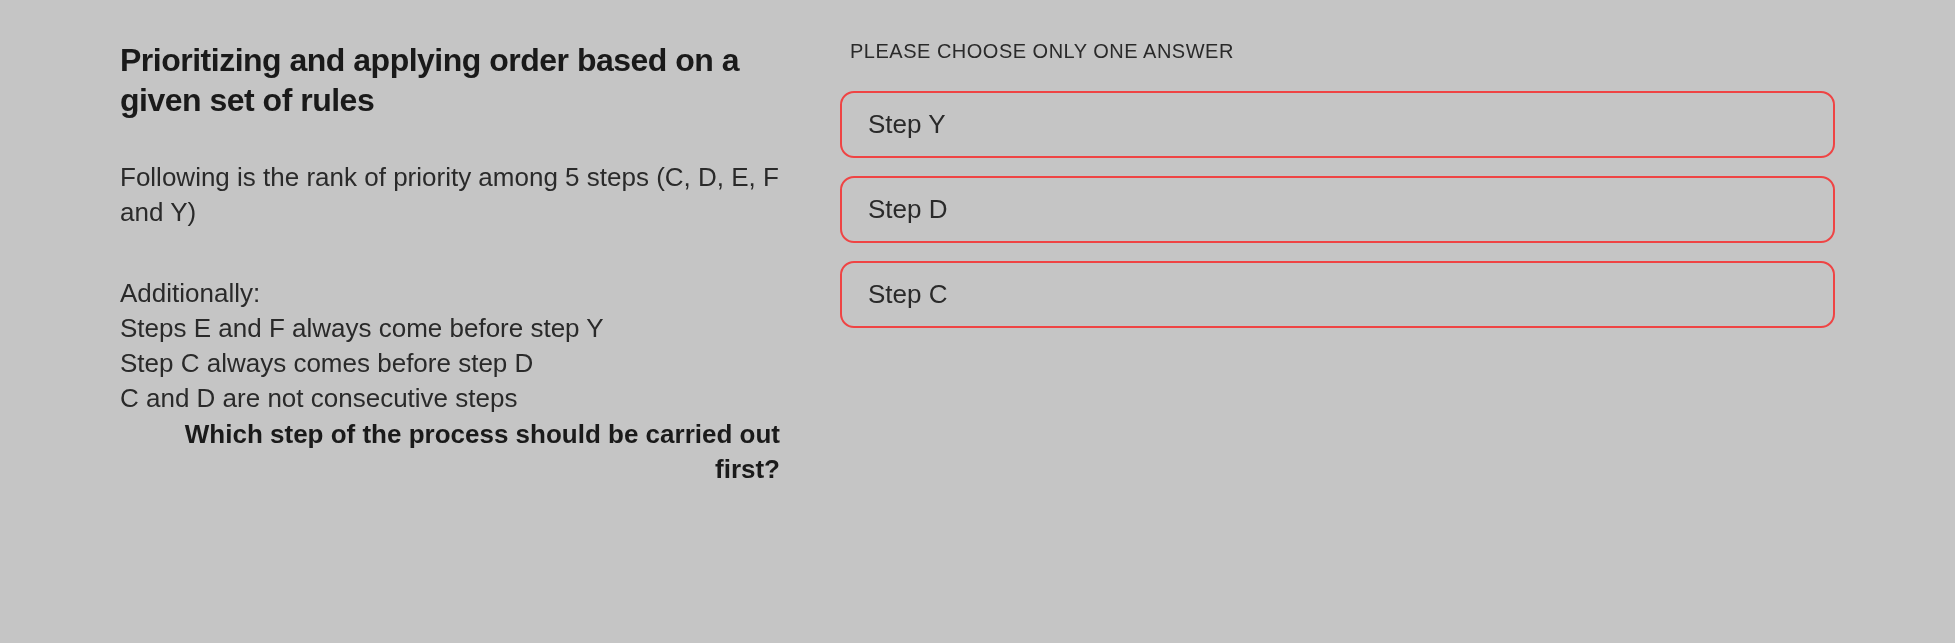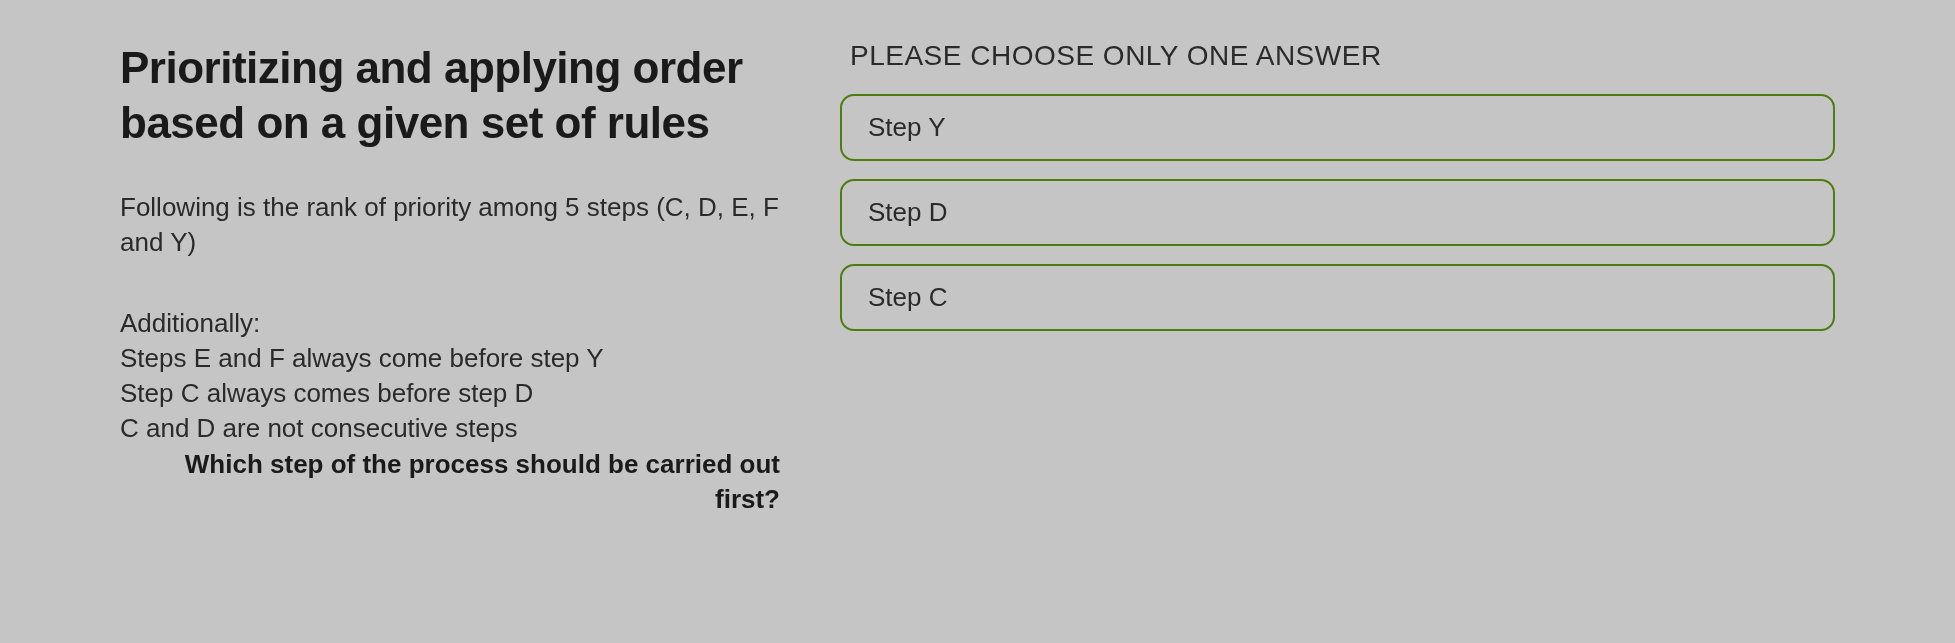--- a/index.html
+++ b/index.html
@@ -21,21 +21,21 @@
       flex: 0 0 660px;
       display: flex;
       flex-direction: column;
     }
     .right-column {
       flex: 1;
       display: flex;
       flex-direction: column;
     }
     .question-title {
-      font-size: 44px;
+      font-size: 32px;
       font-weight: 700;
       color: #1a1a1a;
       line-height: 1.25;
       margin-bottom: 40px;
       letter-spacing: -0.5px;
     }
     .question-intro {
       font-size: 26px;
       color: #2a2a2a;
       line-height: 1.35;
@@ -45,35 +45,35 @@
       font-size: 26px;
       color: #2a2a2a;
       line-height: 1.35;
     }
     .question-prompt {
       font-weight: 700;
       color: #1a1a1a;
       text-align: right;
     }
     .instruction {
-      font-size: 28px;
+      font-size: 20px;
       font-weight: 500;
       color: #2a2a2a;
       letter-spacing: 0.5px;
-      margin-bottom: 22px;
+      margin-bottom: 28px;
       padding-left: 10px;
     }
     .options {
       display: flex;
       flex-direction: column;
       gap: 18px;
     }
     .option {
       background: rgba(200, 200, 200, 0.3);
-      border: 2px solid #4d7c0f;
+      border: 2px solid #ef4444;
       border-radius: 14px;
       padding: 16px 26px;
       font-size: 26px;
       color: #2a2a2a;
       cursor: pointer;
       text-align: left;
       font-family: inherit;
     }
   </style>
 </head>

